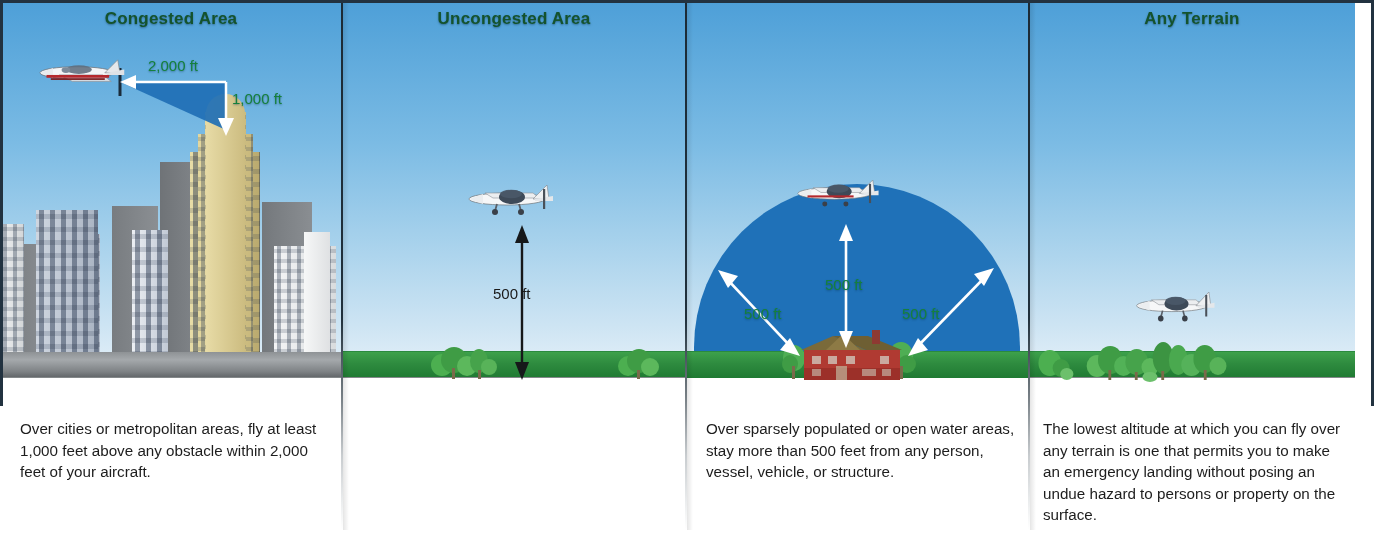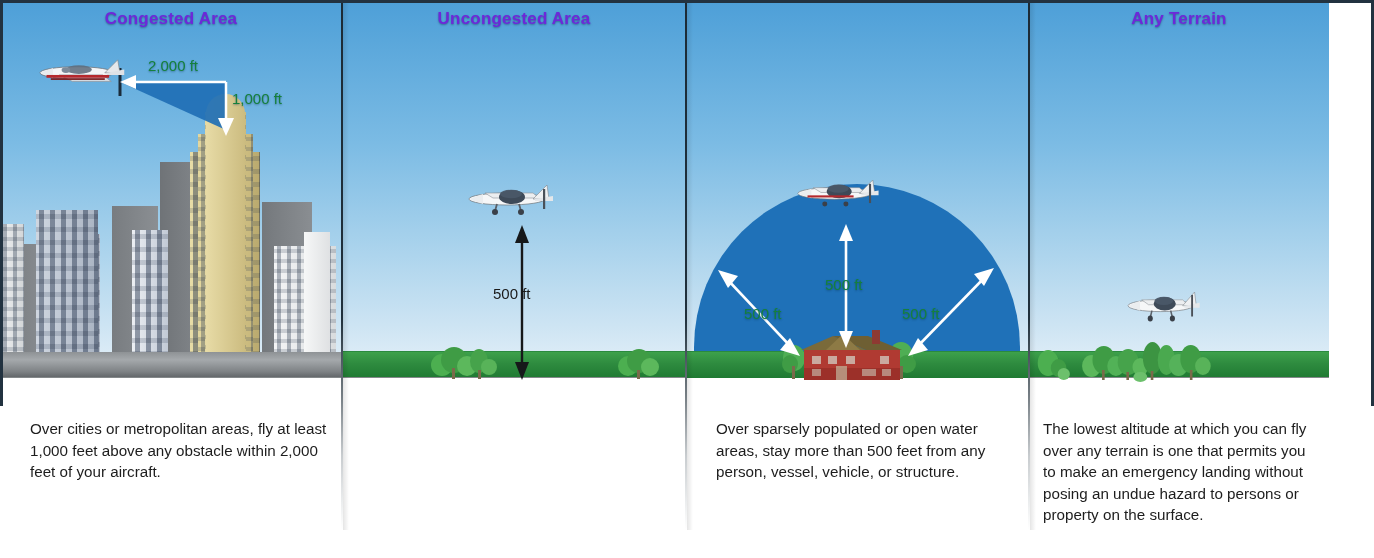--- a/index.html
+++ b/index.html
@@ -13,21 +13,21 @@
 
   
   .panels{
     position:absolute;left:0;top:0;width:1374px;height:558px;
     display:flex;
   }
   .panel{position:relative;height:558px;box-sizing:border-box;}
   .panel-1{width:342px;}
   .panel-2{width:344px;}
   .panel-3{width:343px;}
-  .panel-4{width:300px;}
+  .panel-4{width:326px;}
 
   
   .scene{
     position:absolute;left:0;top:0;right:0;height:406px;
     overflow:hidden;
   }
   .sky{
     position:absolute;left:0;top:0;right:0;height:406px;
     background:linear-gradient(to bottom,#4d9fd8 0%,#5aa7db 10%,#7bbbe4 35%,#a8d2ec 60%,#cde4f3 80%,#e8f2f9 94%,#f3f8fb 100%);
   }
@@ -49,29 +49,29 @@
     position:absolute;left:0;right:0;bottom:0;height:28px;background:#ffffff;
   }
   .scene-bottom-line{
     position:absolute;left:0;right:0;bottom:27px;height:2px;
     background:linear-gradient(to bottom,#6d7174,#c9cccd);
   }
 
   
   .panel-title{
     position:absolute;left:0;right:0;top:9px;text-align:center;
-    font-size:17px;font-weight:bold;color:#6d28d9;letter-spacing:.2px;
+    font-size:17px;font-weight:bold;color:#14532d;letter-spacing:.2px;
     text-shadow:0 1px 2px rgba(20,60,90,.55);
     z-index:40;
   }
 
   
   .caption{
     position:absolute;left:0;right:0;top:418px;
-    padding:0 14px 0 30px;box-sizing:border-box;
+    padding:0 14px 0 20px;box-sizing:border-box;
     font-size:15.2px;line-height:1.42;color:#1d1d1d;
   }
   .panel-4 .caption{padding-left:14px;}
 
   
   .divider{
     position:absolute;top:0;width:2px;height:530px;z-index:60;
     background:linear-gradient(to bottom,#1c2b36 0%,#20303c 60%,#777f85 75%,#c8cccf 86%,#eceeef 95%,#ffffff 100%);
   }
   .divider.d1{left:341px;}

